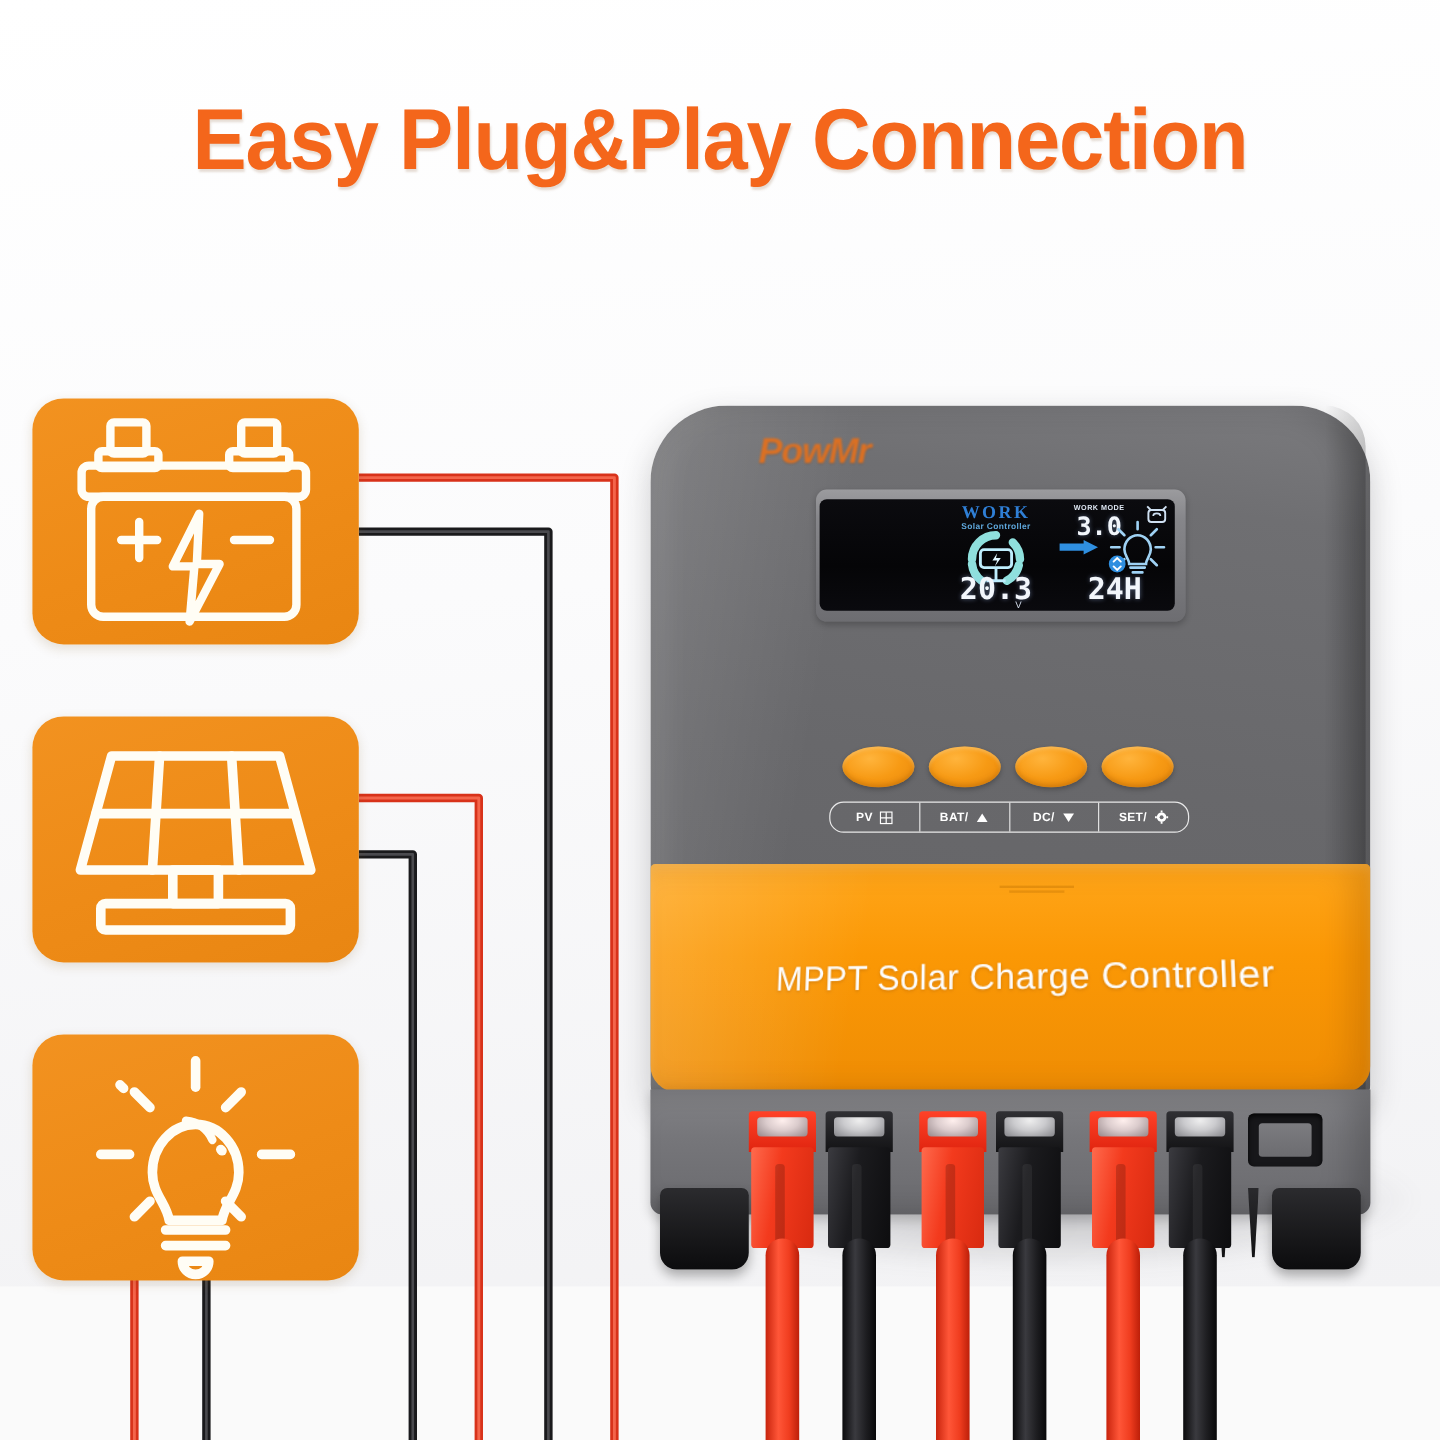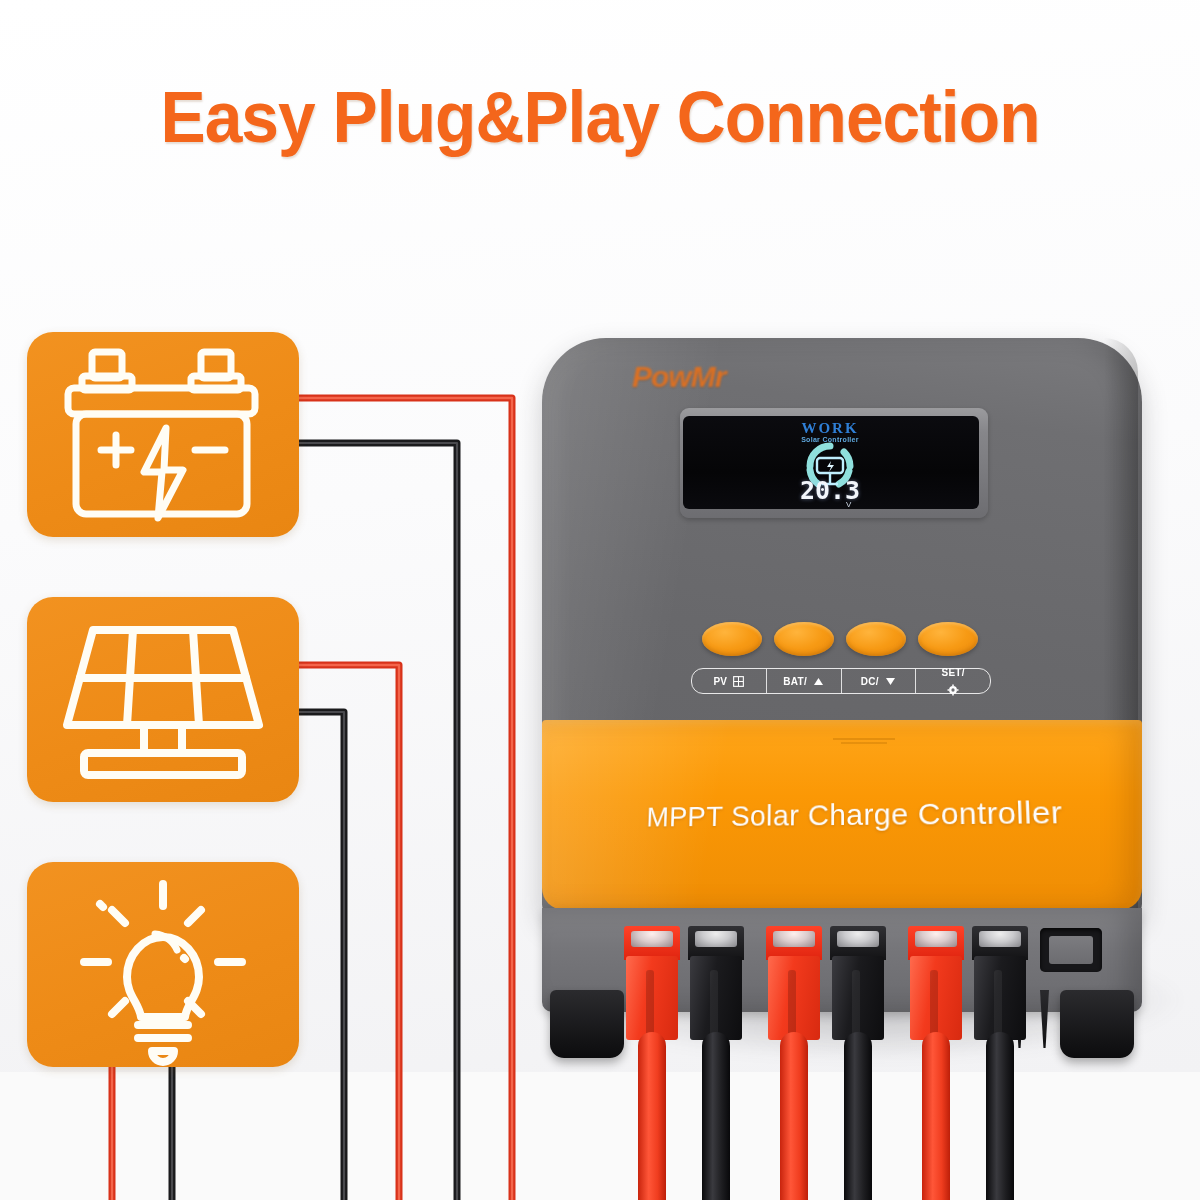--- a/index.html
+++ b/index.html
@@ -130,21 +130,21 @@
   #label-strip{
     position:absolute;left:171px;top:338px;width:298px;height:24px;
     border:1.6px solid rgba(255,255,255,.85);border-radius:12px;
     display:flex;
   }
   .lbl-cell{
     flex:1;display:flex;align-items:center;justify-content:center;gap:6px;
     font-size:10px;font-weight:bold;color:#ffffff;letter-spacing:.3px;
     border-right:1.4px solid rgba(255,255,255,.8);
   }
-  .lbl-cell:last-child{border-right:none;flex-direction:column;}
+  .lbl-cell:last-child{border-right:none;}
   .glyph-box{display:inline-flex;align-items:center;}
 
   
   #band{
     position:absolute;left:22px;top:390px;width:600px;height:190px;
     border-radius:4px 4px 22px 22px;
     background:
       linear-gradient(100deg,rgba(255,255,255,.18) 0%,rgba(255,255,255,0) 30%),
       linear-gradient(180deg,#ffa61a 0%,#fb9805 40%,#ef8d04 100%);
     box-shadow:inset -16px 0 26px rgba(120,60,0,.22), inset 0 4px 8px rgba(255,220,160,.25);
@@ -316,20 +316,45 @@
               <rect x="12" y="14" width="26" height="15" rx="3" fill="none" stroke="#bfeefd" stroke-width="2.4"></rect>
               <path d="M26,17 l-4,6 h4 l-2,5 5,-7 h-4 z" fill="#dff6ff"></path>
               <path d="M25,29 V40" stroke="#bfeefd" stroke-width="2.4"></path>
               <path d="M17,40 h16" stroke="#bfeefd" stroke-width="2.4"></path>
             </g>
           </svg>
           <div class="big-num">20.3</div>
           <div class="unit" id="u-v">V</div>
         </div>
 
+        <div class="lcd-zone" id="z-load">
+          <div id="wm-label">WORK MODE</div>
+          <div id="wm-value">3.0</div>
+          <svg viewBox="0 0 100 60" width="100" height="60" style="position:absolute;top:4px;left:0;">
+            <g>
+              <rect x="78" y="5" width="14" height="10" rx="2.5" fill="none" stroke="#cfe0f2" stroke-width="1.6"></rect>
+              <path d="M80,5 l-3,-3 M90,5 l3,-3" stroke="#cfe0f2" stroke-width="1.6"></path>
+              <path d="M82,10 a3,2.2 0 0,1 6,0" fill="none" stroke="#cfe0f2" stroke-width="1.4"></path>
+            </g>
+            <g>
+              <path d="M4,36 H26" stroke="#2f8fe0" stroke-width="6"></path>
+              <path d="M24,30 L36,36 L24,42 Z" fill="#2f8fe0"></path>
+            </g>
+            <g fill="none" stroke="#9fd2f4" stroke-width="2.2" stroke-linecap="round">
+              <path d="M58,38 a11,12 0 1,1 22,0 c0,5 -4,8 -4,12 h-14 c0,-4 -4,-7 -4,-12 z"></path>
+              <path d="M63,53 h12 M65,57 h8"></path>
+              <path d="M69,15 V21 M47,36 H54 M84,36 H91 M53,21 L58,26 M85,21 L80,26 M53,51 L58,46 M85,51 L80,46"></path>
+            </g>
+            <g>
+              <circle cx="52" cy="50" r="7" fill="#2f8fe0"></circle>
+              <path d="M49,48 l3,-3 3,3 M55,52 l-3,3 -3,-3" fill="none" stroke="#ffffff" stroke-width="1.6" stroke-linecap="round"></path>
+            </g>
+          </svg>
+          <div class="big-num">24H</div>
+        </div>
 
       </div>
     </div>
 
     <div class="btn" id="btn1"></div>
     <div class="btn" id="btn2"></div>
     <div class="btn" id="btn3"></div>
     <div class="btn" id="btn4"></div>
 
     <div id="label-strip">

